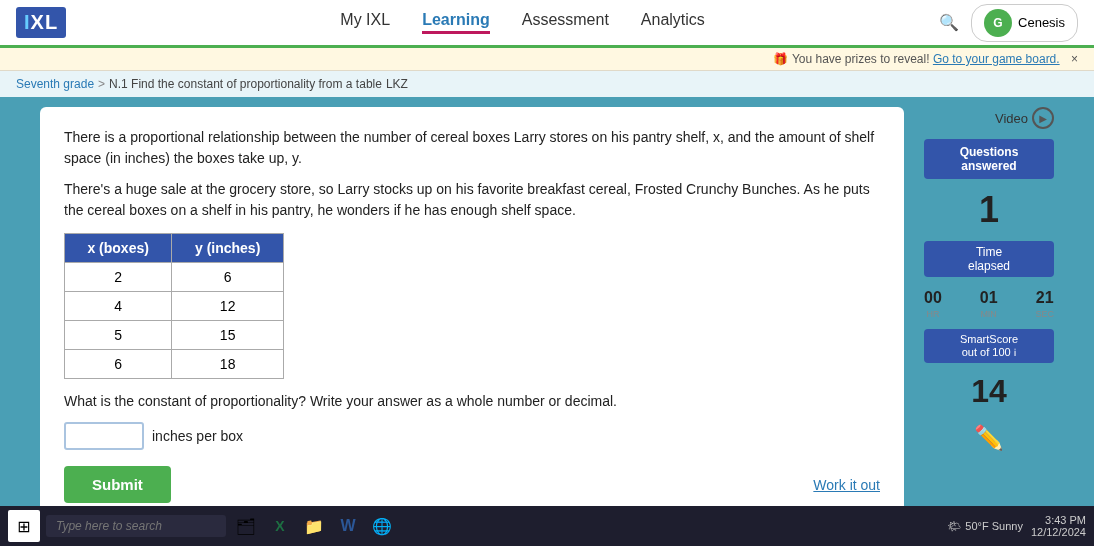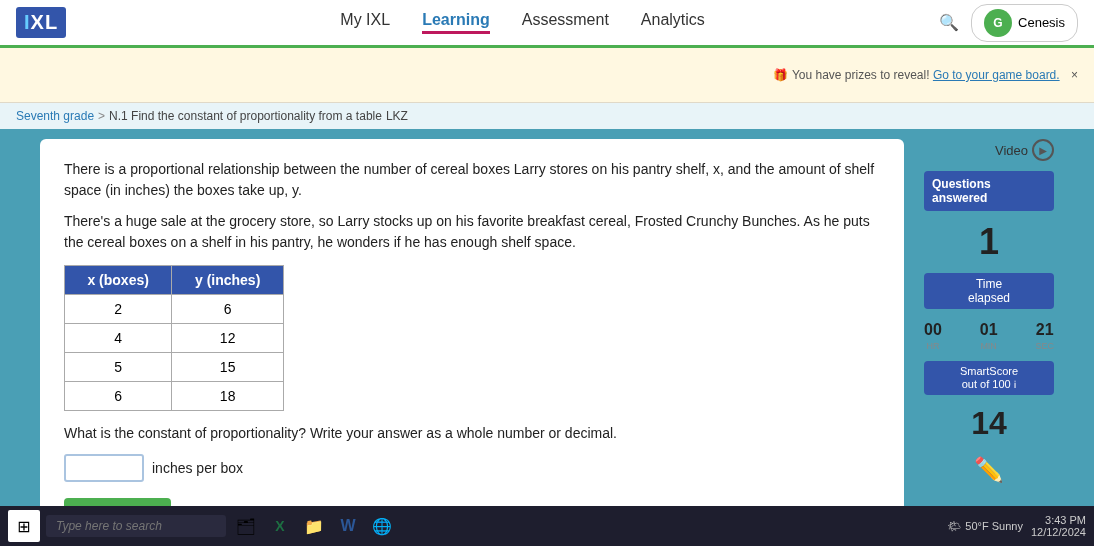--- a/index.html
+++ b/index.html
@@ -64,21 +64,21 @@
       background: #4caf50;
       border-radius: 50%;
       display: flex; align-items: center; justify-content: center;
       color: #fff; font-size: 12px; font-weight: bold;
     }
 
     
     .prize-banner {
       background: #fff8e1;
       text-align: right;
-      padding: 20px 16px;
+      padding: 4px 16px;
       font-size: 12px;
       color: #555;
       border-bottom: 1px solid #e0d9c8;
     }
     .prize-banner a { color: #2a7ab5; text-decoration: underline; cursor: pointer; }
 
     
     .breadcrumb-bar {
       background: #e8f4f8;
       padding: 6px 16px;
@@ -175,20 +175,21 @@
       width: 22px; height: 22px;
       border: 2px solid #555;
       border-radius: 50%;
       display: flex; align-items: center; justify-content: center;
       font-size: 10px; color: #555;
     }
     .questions-answered-badge {
       background: #3355aa;
       color: #fff;
       border-radius: 4px;
+      text-align: center;
       padding: 6px 8px;
       font-size: 12px;
       font-weight: bold;
     }
     .question-number {
       font-size: 36px;
       font-weight: bold;
       color: #222;
       text-align: center;
     }

